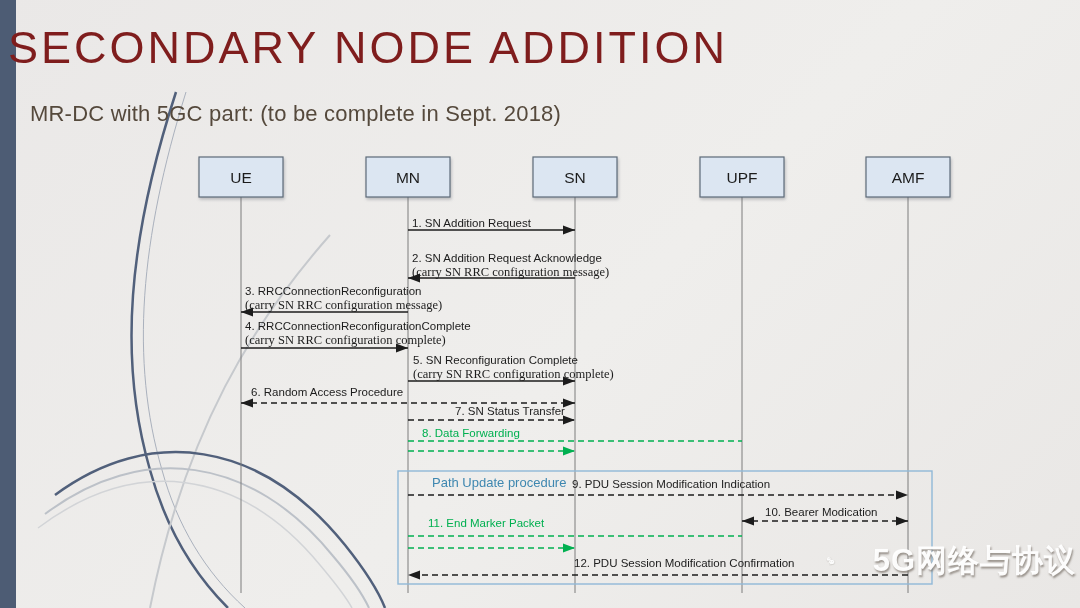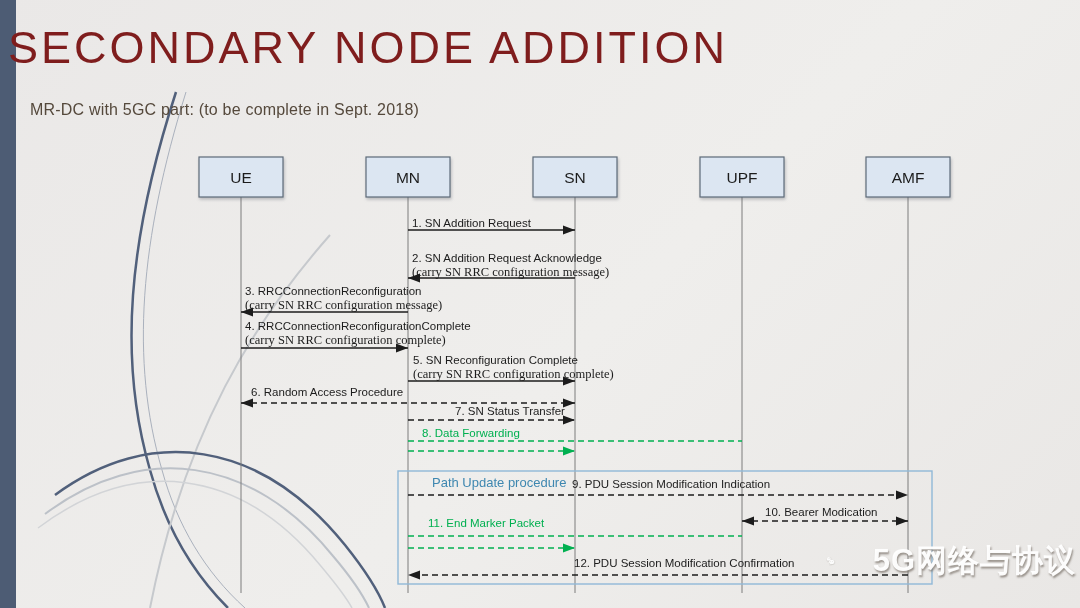--- a/index.html
+++ b/index.html
@@ -5,21 +5,21 @@
   html,body{margin:0;padding:0;}
   body{width:1080px;height:608px;overflow:hidden;position:relative;
        font-family:"Liberation Sans",sans-serif;
        background:linear-gradient(135deg,#eae8e7 0%,#efeeec 55%,#e9e7e5 100%);}
   .slide{position:absolute;inset:0;}
   .accent-bar{position:absolute;left:0;top:0;width:16px;height:608px;background:#4d5c74;}
   #deco{position:absolute;left:0;top:0;pointer-events:none;}
   .title{position:absolute;left:8px;top:22px;margin:0;width:760px;
          font-size:45px;font-weight:400;letter-spacing:3px;color:#7f1d1d;
          font-family:"Liberation Sans",sans-serif;white-space:nowrap;}
-  .subtitle{position:absolute;left:30px;top:101px;font-size:16px;color:#55493c;
+  .subtitle{position:absolute;left:30px;top:101px;font-size:22px;color:#55493c;
             letter-spacing:0.2px;}
   #seq-svg{position:absolute;left:0;top:0;}
   .actor-box{filter:drop-shadow(1.5px 2px 1.5px rgba(90,95,105,0.35));}
   .watermark{position:absolute;left:826px;top:530px;width:250px;height:62px;
              display:flex;align-items:center;z-index:5;}
   .wm-text{font-size:31px;font-weight:700;color:rgba(255,255,255,0.96);
            text-shadow:1px 2px 2px rgba(125,118,110,0.75);letter-spacing:1px;
            font-family:"Liberation Sans",sans-serif;white-space:nowrap;margin-left:37px;}
 </style>
 </head>

